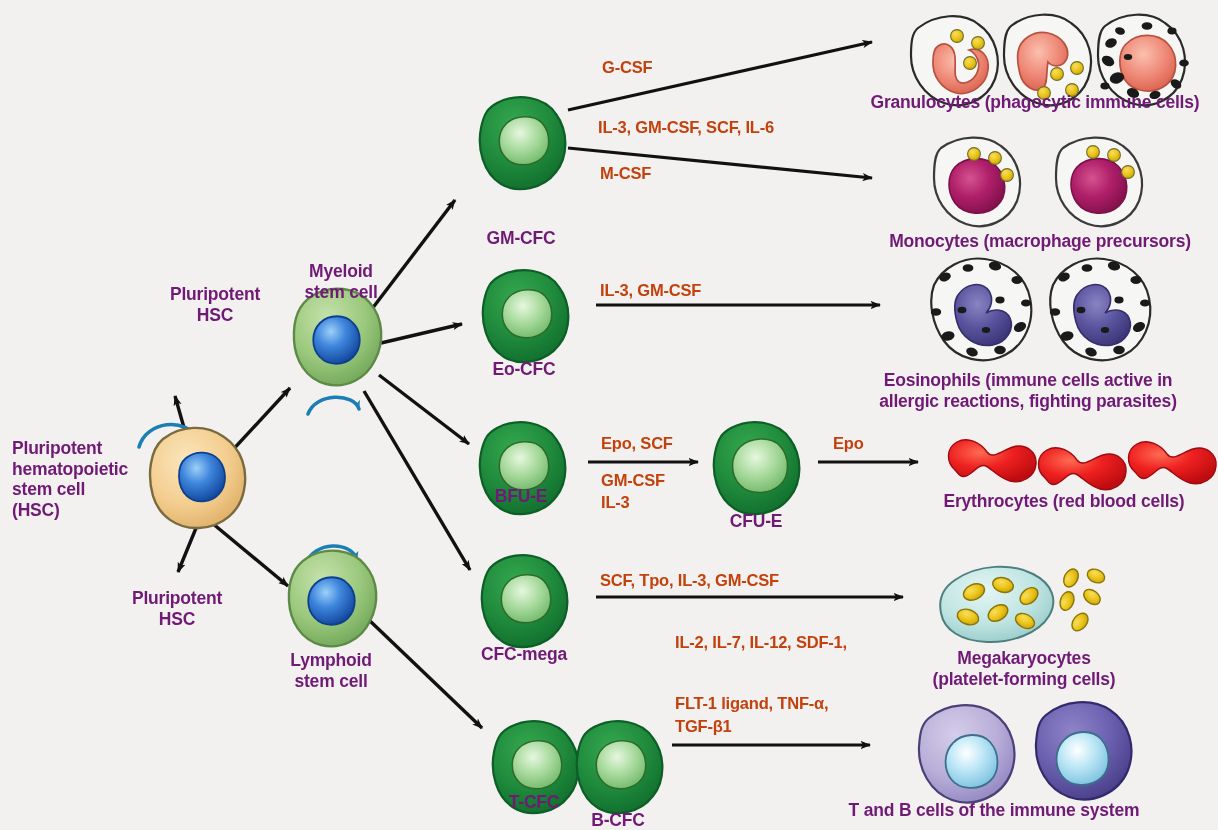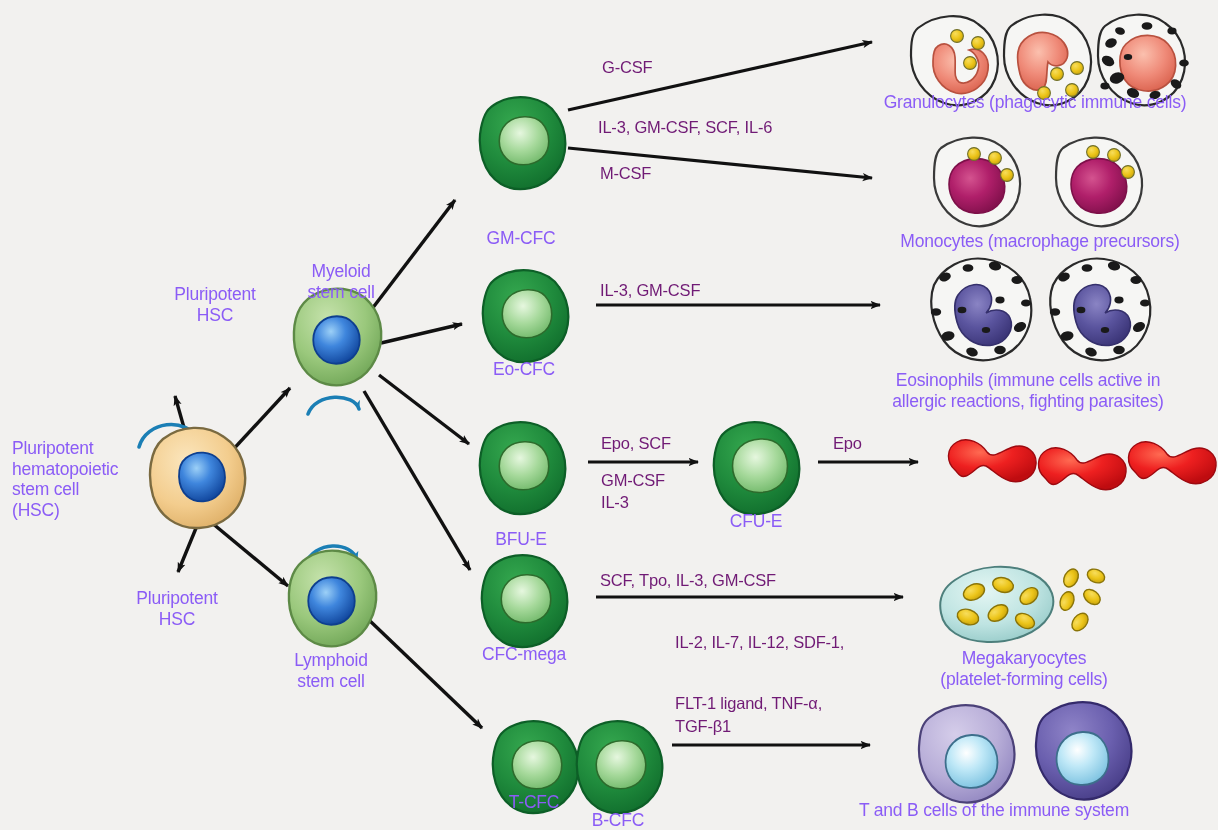--- a/index.html
+++ b/index.html
@@ -17,32 +17,32 @@
   }
   #svg-layer {
     position: absolute;
     left: 0; top: 0;
     width: 1218px;
     height: 830px;
   }
   .lbl {
     position: absolute;
     font-family: "Liberation Sans", sans-serif;
-    font-weight: normal;
-    color: #8b5cf6;
+    font-weight: bold;
+    color: #701a75;
     line-height: 1.18;
     white-space: pre;
     letter-spacing: -0.2px;
   }
   .lbl.ctr { text-align: center; transform: translateX(-50%); }
   .cyto {
     position: absolute;
     font-family: "Liberation Sans", sans-serif;
-    font-weight: normal;
-    color: #701a75;
+    font-weight: bold;
+    color: #c2410c;
     line-height: 1.22;
     white-space: pre;
     letter-spacing: -0.2px;
   }
   .f16 { font-size: 16.5px; }
   .f17 { font-size: 17.5px; }
 </style>
 </head>
 <body>
 
@@ -450,21 +450,21 @@
 HSC</div>
 
   <div class="lbl f17 ctr" style="left:341px; top:261px;">Myeloid
 stem cell</div>
 
   <div class="lbl f17 ctr" style="left:331px; top:650px;">Lymphoid
 stem cell</div>
 
   <div class="lbl f17 ctr" style="left:521px; top:186px;margin-top:42px;">GM-CFC</div>
   <div class="lbl f17 ctr" style="left:524px; top:359px;">Eo-CFC</div>
-  <div class="lbl f17 ctr" style="left:521px; top:529px;">BFU-E</div>
+  <div class="lbl f17 ctr" style="left:521px; top:486px;">BFU-E</div>
   <div class="lbl f17 ctr" style="left:756px; top:511px;">CFU-E</div>
   <div class="lbl f17 ctr" style="left:524px; top:644px;">CFC-mega</div>
   <div class="lbl f17 ctr" style="left:534px; top:792px;">T-CFC</div>
   <div class="lbl f17 ctr" style="left:618px; top:810px;">B-CFC</div>
 
   <div class="cyto f16" style="left:602px; top:57px;">G-CSF</div>
   <div class="cyto f16" style="left:598px; top:117px;">IL-3, GM-CSF, SCF, IL-6</div>
   <div class="cyto f16" style="left:600px; top:163px;">M-CSF</div>
 
   <div class="cyto f16" style="left:600px; top:280px;">IL-3, GM-CSF</div>
@@ -481,19 +481,20 @@
   <div class="cyto f16" style="left:675px; top:693px;">FLT-1 ligand, TNF-α,</div>
   <div class="cyto f16" style="left:675px; top:716px;">TGF-β1</div>
 
   <div class="lbl f17 ctr" style="left:1035px; top:92px;">Granulocytes (phagocytic immune cells)</div>
 
   <div class="lbl f17 ctr" style="left:1040px; top:231px;">Monocytes (macrophage precursors)</div>
 
   <div class="lbl f17 ctr" style="left:1028px; top:370px;">Eosinophils (immune cells active in
 allergic reactions, fighting parasites)</div>
 
+  <div class="lbl f17 ctr" style="left:1064px; top:491px;">Erythrocytes (red blood cells)</div>
 
   <div class="lbl f17 ctr" style="left:1024px; top:648px;">Megakaryocytes
 (platelet-forming cells)</div>
 
   <div class="lbl f17 ctr" style="left:994px; top:800px;">T and B cells of the immune system</div>
 
 </div>
 
 </body></html>

